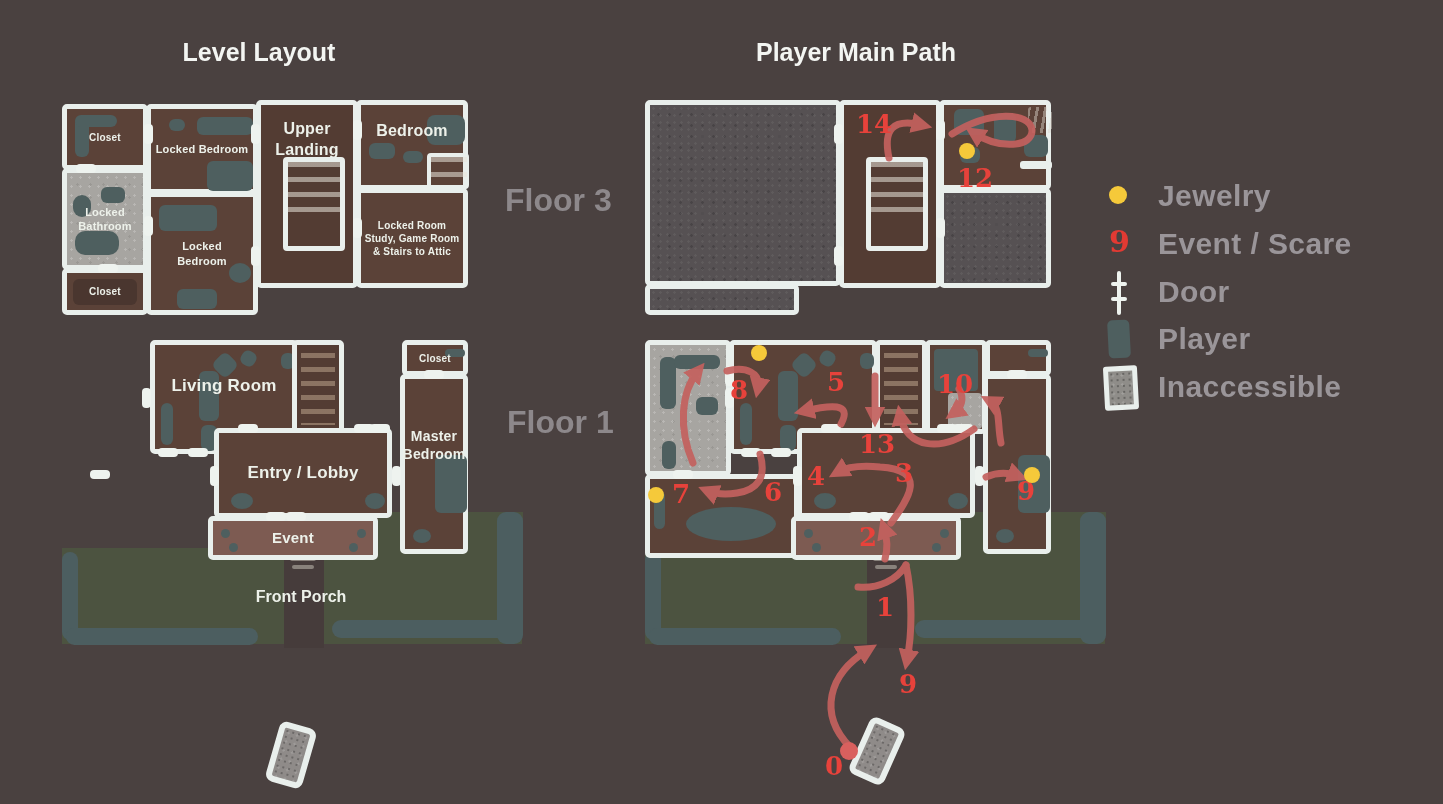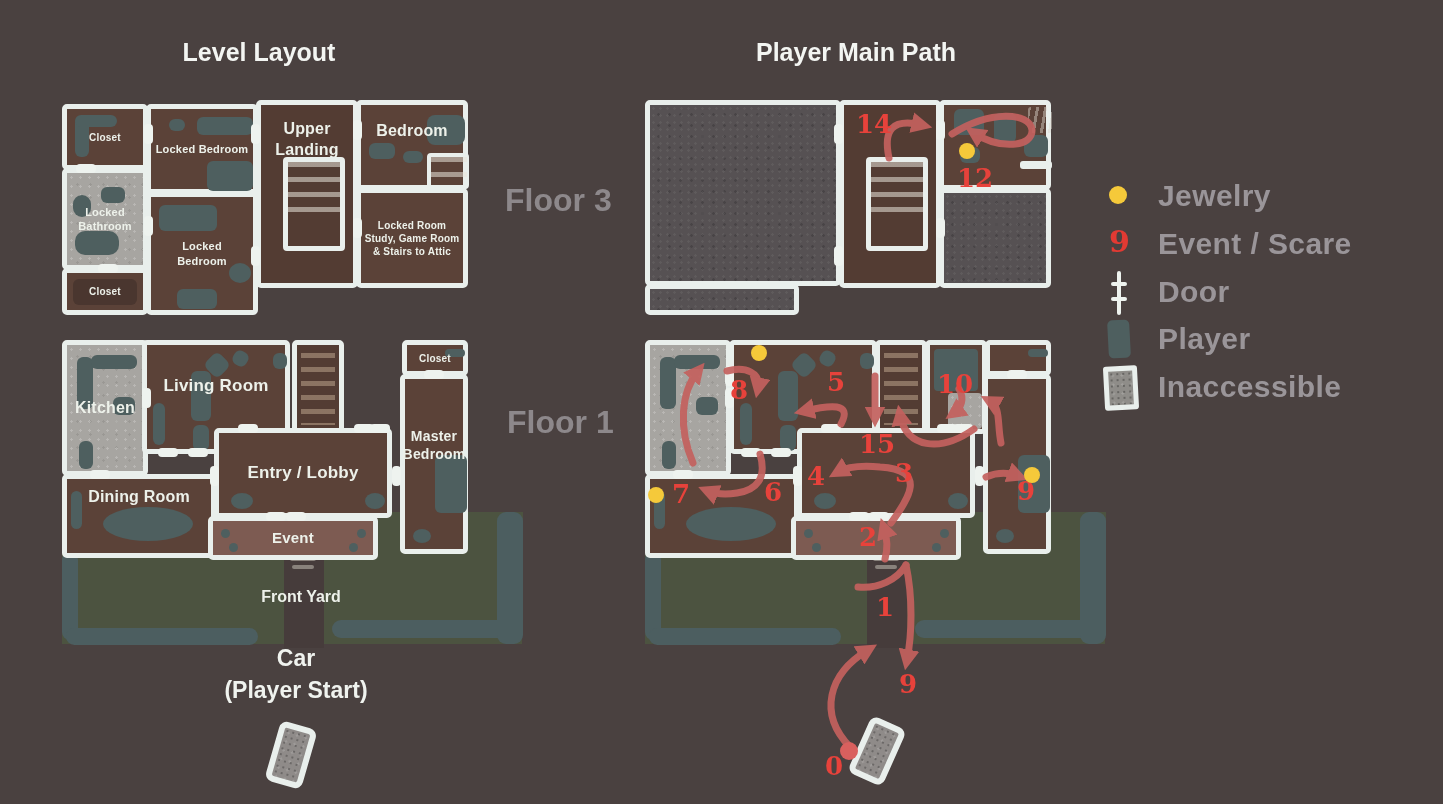--- a/index.html
+++ b/index.html
@@ -117,53 +117,41 @@
     <i class="d v" style="left:82px;top:118px"></i>
     <i class="d h" style="left:36px;top:166px"></i>
     <i class="d h" style="left:14px;top:66px"></i>
     <i class="d v" style="left:189px;top:26px"></i>
     <i class="d v" style="left:189px;top:148px"></i>
     <i class="d v" style="left:291px;top:22px"></i>
     <i class="d v" style="left:291px;top:120px"></i>
   </div>
 
   <div class="plan" style="left:62px;top:336px;width:406px;height:226px">
-    <div class="room grayfill" style="left:0px;top:4px;width:86px;height:136px">
-      <div class="obj" style="left:10px;top:12px;width:16px;height:52px"></div>
-      <div class="obj" style="left:24px;top:10px;width:46px;height:14px"></div>
-      <div class="obj" style="left:46px;top:52px;width:22px;height:18px"></div>
-      <div class="obj" style="left:12px;top:96px;width:14px;height:28px"></div>
-      <div class="lbl" style="font-size:16px">Kitchen</div>
-    </div>
-    <div class="room" style="left:80px;top:4px;width:148px;height:114px">
+    <div class="room" style="left:88px;top:4px;width:148px;height:114px">
       <div class="obj" style="left:60px;top:10px;width:20px;height:20px;transform:rotate(45deg)"></div>
       <div class="obj" style="left:86px;top:6px;width:15px;height:15px;transform:rotate(30deg)"></div>
       <div class="obj" style="left:44px;top:26px;width:20px;height:50px"></div>
       <div class="obj" style="left:46px;top:80px;width:16px;height:26px"></div>
       <div class="obj" style="left:6px;top:58px;width:12px;height:42px"></div>
       <div class="obj" style="left:126px;top:8px;width:14px;height:16px"></div>
       <div class="lbl" style="font-size:17px;padding-bottom:22px">Living Room</div>
     </div>
     <div class="room darkbrown" style="left:230px;top:4px;width:52px;height:94px">
       <div class="steps tan" style="left:4px;top:8px;width:34px;height:72px"></div>
     </div>
     <div class="room" style="left:340px;top:4px;width:66px;height:36px">
       <div class="obj" style="left:38px;top:4px;width:20px;height:8px"></div>
       <div class="lbl" style="font-size:10px">Closet</div>
     </div>
     <div class="room" style="left:338px;top:38px;width:68px;height:180px">
       <div class="obj" style="left:30px;top:76px;width:32px;height:58px"></div>
       <div class="obj" style="left:8px;top:150px;width:18px;height:14px;border-radius:50%"></div>
       <div class="lbl top" style="font-size:14px;padding-top:48px">Master
 Bedroom</div>
-    </div>
-    <div class="room" style="left:0px;top:138px;width:154px;height:84px">
-      <div class="obj" style="left:36px;top:28px;width:90px;height:34px;border-radius:50%"></div>
-      <div class="obj" style="left:4px;top:12px;width:11px;height:38px"></div>
-      <div class="lbl top" style="font-size:16px;padding-top:8px">Dining Room</div>
     </div>
     <div class="room" style="left:152px;top:92px;width:178px;height:90px">
       <div class="obj" style="left:12px;top:60px;width:22px;height:16px;border-radius:50%"></div>
       <div class="obj" style="left:146px;top:60px;width:20px;height:16px;border-radius:50%"></div>
       <div class="lbl" style="font-size:17px">Entry / Lobby</div>
     </div>
     <div class="room mauve" style="left:146px;top:180px;width:170px;height:44px">
       <div class="obj" style="left:8px;top:8px;width:9px;height:9px;border-radius:50%"></div>
       <div class="obj" style="left:16px;top:22px;width:9px;height:9px;border-radius:50%"></div>
       <div class="obj" style="left:144px;top:8px;width:9px;height:9px;border-radius:50%"></div>
@@ -186,23 +174,21 @@
 
   <div class="yard" style="left:62px;top:548px;width:460px;height:96px"></div>
   <div class="yard" style="left:378px;top:512px;width:145px;height:42px"></div>
   <div class="hedge" style="left:62px;top:552px;width:16px;height:88px"></div>
   <div class="hedge" style="left:66px;top:628px;width:192px;height:17px"></div>
   <div class="hedge" style="left:332px;top:620px;width:188px;height:18px"></div>
   <div class="hedge" style="left:497px;top:512px;width:26px;height:132px"></div>
   <div class="driveway" style="left:284px;top:548px;width:40px;height:100px"></div>
   <div class="ddash" style="left:290px;top:557px;width:26px;height:4px"></div>
   <div class="ddash" style="left:292px;top:565px;width:22px;height:4px"></div>
-  <div class="yardlbl" style="left:301px;top:597px">Front Yard</div>
-  <div class="cartext" style="left:296px;top:642px;font-size:23px;line-height:1.4">Car
-(Player Start)</div>
+  <div class="yardlbl" style="left:301px;top:597px">Front Porch</div>
   <div class="car" style="left:272px;top:724px;transform:rotate(16deg)"></div>
 
   <div class="plan" style="left:645px;top:98px;width:406px;height:218px">
     <div class="room darkfill" style="left:0px;top:2px;width:196px;height:186px"></div>
     <div class="room darkfill" style="left:0px;top:186px;width:154px;height:31px"></div>
     <div class="room darkbrown" style="left:194px;top:2px;width:102px;height:188px">
       <div class="stairs-box" style="left:22px;top:52px;width:62px;height:94px">
         <div class="steps" style="left:0;top:0;width:52px;height:58px"></div>
       </div>
     </div>
@@ -320,21 +306,21 @@
   <div class="jdot" style="left:967px;top:151px"></div>
   <div class="jdot" style="left:759px;top:353px"></div>
   <div class="jdot" style="left:656px;top:495px"></div>
   <div class="jdot" style="left:1032px;top:475px"></div>
 
   <div class="pnum" style="left:874px;top:124px">14</div>
   <div class="pnum" style="left:975px;top:178px">12</div>
   <div class="pnum" style="left:739px;top:390px">8</div>
   <div class="pnum" style="left:836px;top:382px">5</div>
   <div class="pnum" style="left:955px;top:384px">10</div>
-  <div class="pnum" style="left:877px;top:444px">15</div>
+  <div class="pnum" style="left:877px;top:444px">13</div>
   <div class="pnum" style="left:816px;top:476px">4</div>
   <div class="pnum" style="left:904px;top:473px">3</div>
   <div class="pnum" style="left:773px;top:492px">6</div>
   <div class="pnum" style="left:681px;top:494px">7</div>
   <div class="pnum" style="left:1026px;top:491px">9</div>
   <div class="pnum" style="left:868px;top:537px">2</div>
   <div class="pnum" style="left:885px;top:607px">1</div>
   <div class="pnum" style="left:908px;top:684px">9</div>
   <div class="pnum" style="left:834px;top:766px">0</div>
 

